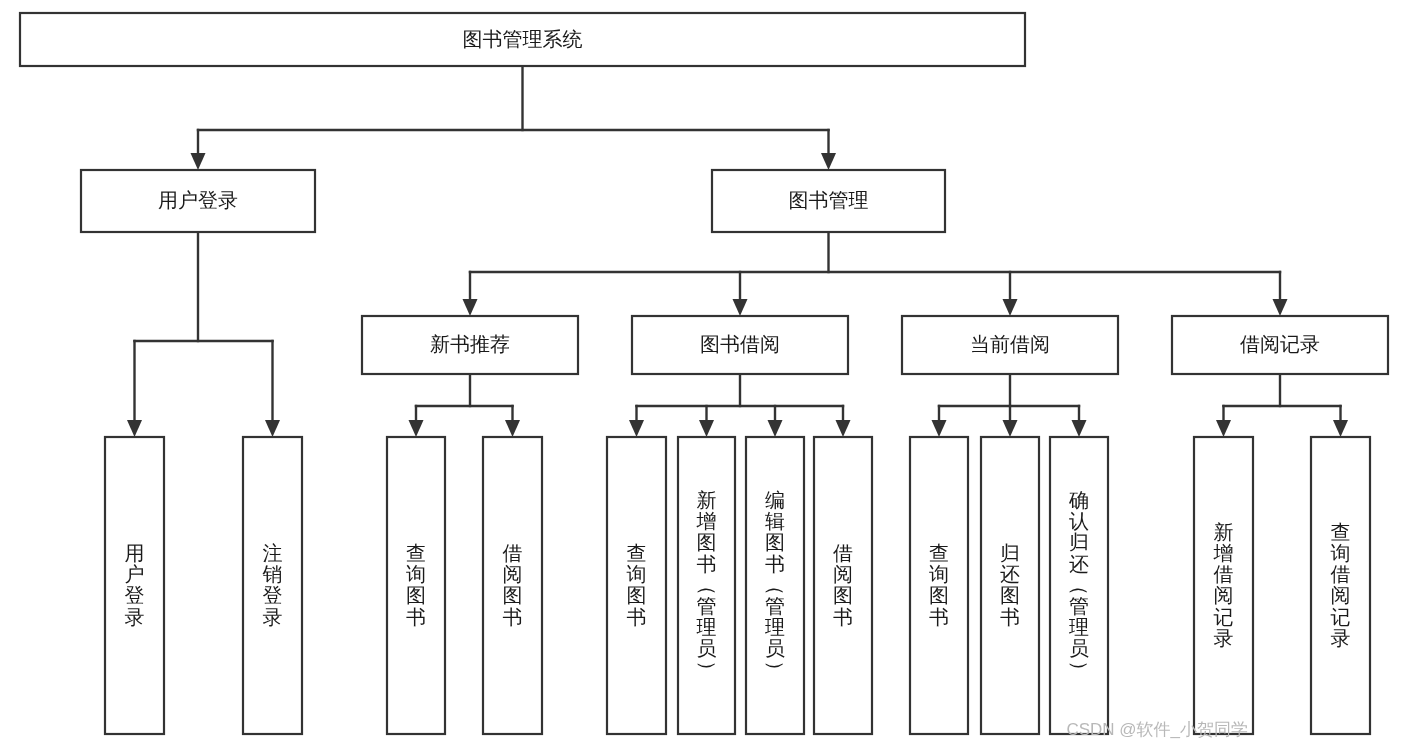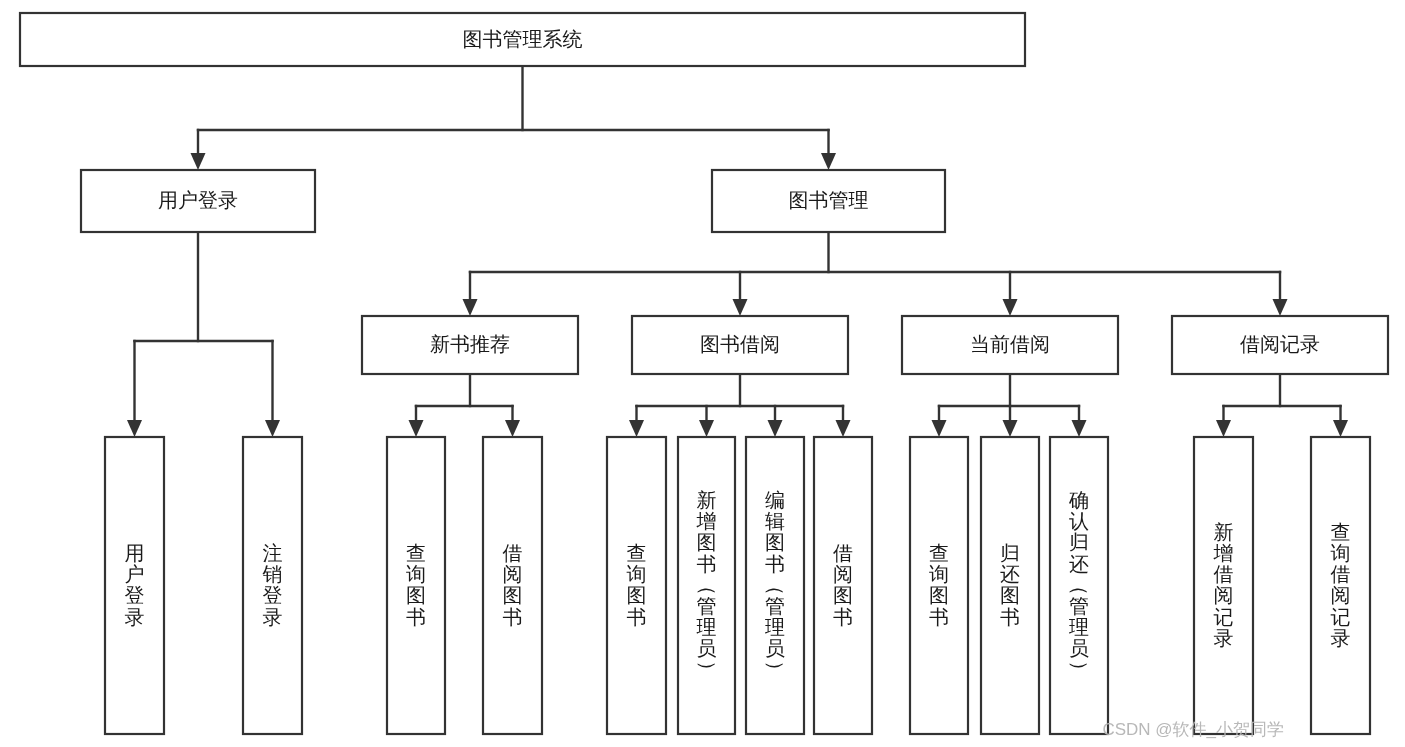--- a/index.html
+++ b/index.html
@@ -10,21 +10,20 @@
   body {
     width: 1405px;
     height: 747px;
     font-family: "Liberation Sans", "DejaVu Sans", sans-serif;
     overflow: hidden;
   }
   #diagram-root {
     position: relative;
     width: 1256px;
     height: 747px;
-    padding-left: 36px;
   }
   svg.diagram-canvas {
     position: absolute;
     left: 0;
     top: 0;
     width: 1405px;
     height: 747px;
   }
   .node-box {
     fill: #ffffff;

